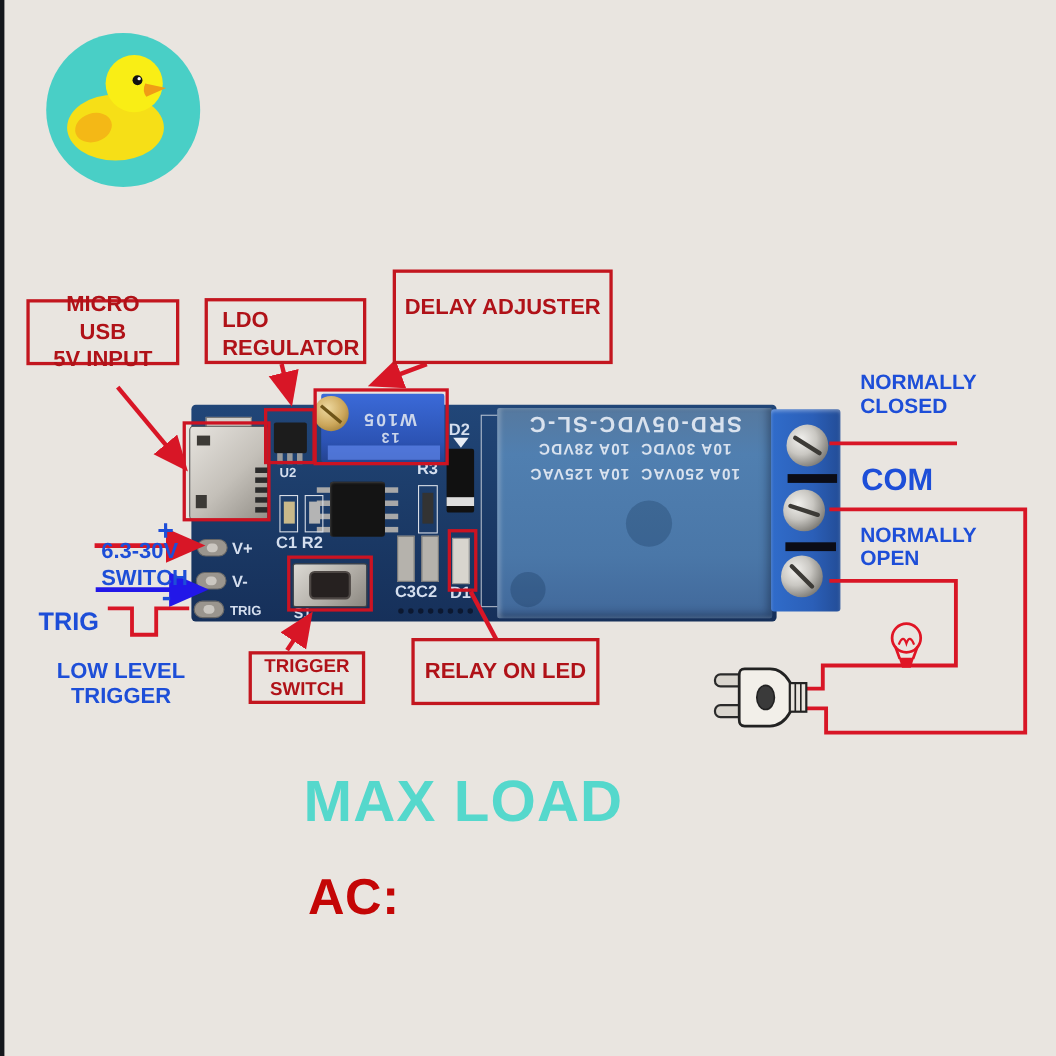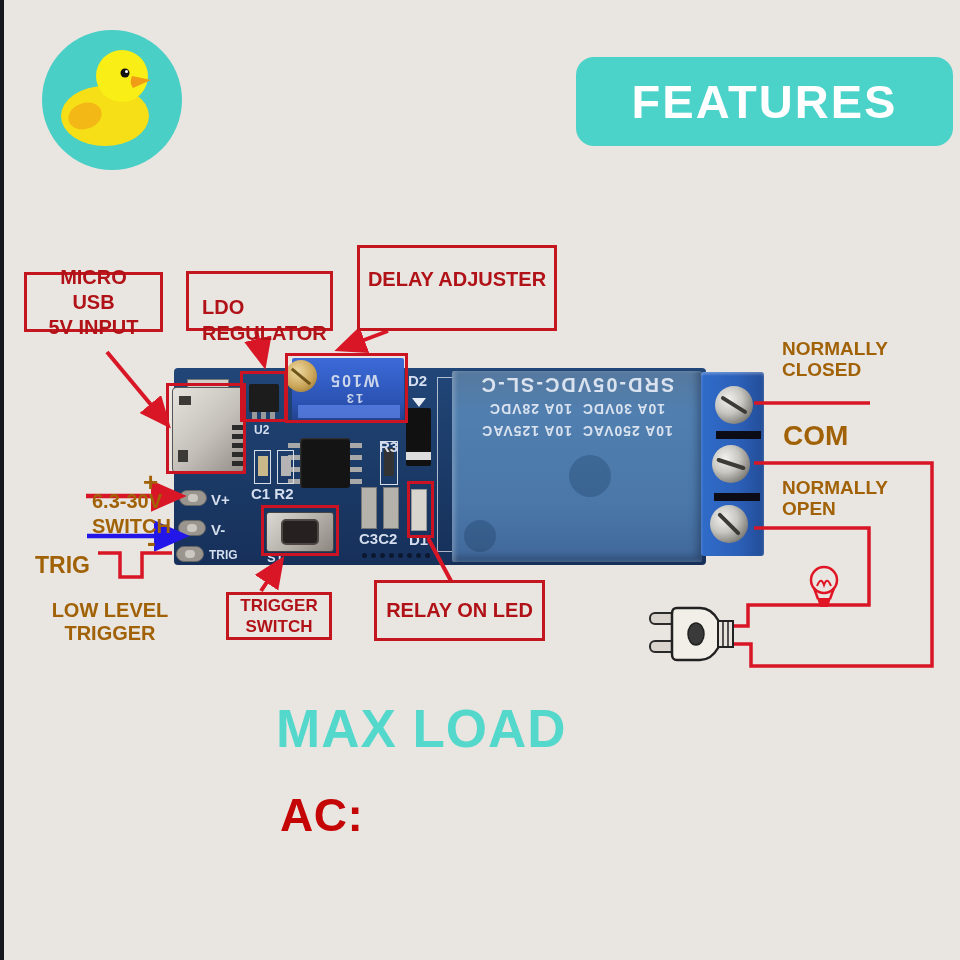--- a/index.html
+++ b/index.html
@@ -10,21 +10,21 @@
   }
   .abs{position:absolute;}
   
   .banner{
     left:572px;top:57px;width:377px;height:89px;border-radius:18px;
     background:#4bd2c9;display:flex;align-items:center;justify-content:center;
   }
   .banner span{color:#fff;font-size:47px;font-weight:800;letter-spacing:2px;}
   
   .ann-box{border:3px solid #c3161f;box-sizing:border-box;color:#b01218;font-weight:800;}
-  .ann-text{color:#a16207;font-weight:800;line-height:1.08;}
+  .ann-text{color:#1d4ed8;font-weight:800;line-height:1.08;}
   .center{display:flex;flex-direction:column;align-items:center;justify-content:center;text-align:center;}
   
   .pcb{left:170px;top:368px;width:532px;height:197px;border-radius:4px;
        background:linear-gradient(180deg,#214678 0%,#1c3c69 45%,#16305a 100%);}
   .silk-rect{left:433px;top:377px;width:273px;height:175px;border:1.5px solid rgba(255,255,255,.65);box-sizing:border-box;}
   .relay{left:448px;top:371px;width:250px;height:191px;border-radius:2px;
        background:linear-gradient(180deg,#56799f 0%,#507fb0 22%,#4a77a8 70%,#41689a 100%);
        box-shadow:inset 3px 0 4px rgba(255,255,255,.25), inset -4px -4px 8px rgba(0,10,30,.35);}
   .relay-spot{border-radius:50%;background:rgba(5,30,65,.22);}
   .relay-text{left:452px;top:372px;width:242px;height:70px;transform:rotate(180deg);
@@ -82,23 +82,20 @@
   <svg class="abs" style="left:35px;top:27px;" width="146" height="146" viewBox="0 0 146 146">
     <circle cx="73" cy="73" r="70" fill="#49cfc6"></circle>
     <ellipse cx="66" cy="89" rx="44" ry="30" fill="#f6df17"></ellipse>
     <ellipse cx="46" cy="89" rx="17" ry="13" fill="#f4b816" transform="rotate(-18 46 89)"></ellipse>
     <circle cx="83" cy="49" r="26" fill="#f9ee15"></circle>
     <path d="M93 49 L112 53 L94 61 Q90 56 93 49 Z" fill="#f09c16"></path>
     <circle cx="86" cy="46" r="4.5" fill="#111"></circle>
     <circle cx="87.5" cy="44.5" r="1.5" fill="#fff"></circle>
   </svg>
 
-  <div class="abs banner">
-    <span>FEATURES</span>
-  </div>
 
   <div class="abs pcb"></div>
   <div class="abs silk-rect"></div>
 
   <div class="abs usb-tab"></div>
   <div class="abs usb"></div>
   <div class="abs" style="left:175px;top:396px;width:12px;height:9px;background:#3c3a36;"></div>
   <div class="abs" style="left:174px;top:450px;width:10px;height:12px;background:#3c3a36;"></div>
   <div class="abs" style="left:228px;top:425px;width:12px;height:5px;background:#2b2b2b;"></div>
   <div class="abs" style="left:228px;top:434px;width:12px;height:5px;background:#2b2b2b;"></div>
@@ -181,22 +178,22 @@
       <div class="pad-hole"></div>
     </div>
   <div class="abs pad" style="left:172px;top:546px;">
       <div class="pad-hole"></div>
     </div>
   <div class="abs silk-label" style="left:207px;top:491px;font-size:15px;">V+</div>
   <div class="abs silk-label" style="left:207px;top:521px;font-size:15px;">V-</div>
   <div class="abs silk-label" style="left:205px;top:548px;font-size:12px;">TRIG</div>
   <div class="abs silk-label" style="left:250px;top:423px;font-size:12px;">U2</div>
   <div class="abs silk-label" style="left:247px;top:485px;font-size:15px;">C1 R2</div>
-  <div class="abs silk-label" style="left:375px;top:438px;font-size:15px;">R3</div>
-  <div class="abs silk-label" style="left:404px;top:372px;font-size:15px;">D2</div>
+  <div class="abs silk-label" style="left:375px;top:418px;font-size:15px;">R3</div>
+  <div class="abs silk-label" style="left:404px;top:382px;font-size:15px;">D2</div>
   <div class="abs silk-label" style="left:355px;top:530px;font-size:15px;">C3C2</div>
   <div class="abs silk-label" style="left:405px;top:531px;font-size:15px;">D1</div>
   <div class="abs silk-label" style="left:263px;top:550px;font-size:13px;">S1</div>
   <div class="abs hole" style="left:358px;top:553px;"></div>
   <div class="abs hole" style="left:367px;top:553px;"></div>
   <div class="abs hole" style="left:376px;top:553px;"></div>
   <div class="abs hole" style="left:385px;top:553px;"></div>
   <div class="abs hole" style="left:394px;top:553px;"></div>
   <div class="abs hole" style="left:403px;top:553px;"></div>
   <div class="abs hole" style="left:412px;top:553px;"></div>
@@ -250,21 +247,21 @@
       <line x1="724" y1="621" x2="724" y2="647" stroke="#222" stroke-width="1.5"></line>
     </g>
   </svg>
 
   <div class="abs ann-box center" style="left:20px;top:272px;width:139px;height:60px;font-size:20px;line-height:25px;">
     <div>MICRO</div>
     <div>USB</div>
     <div>5V INPUT</div>
   </div>
 
-  <div class="abs ann-box" style="left:182px;top:271px;width:147px;height:60px;font-size:20px;line-height:26px;padding:20px 0 0 13px;">
+  <div class="abs ann-box" style="left:182px;top:271px;width:147px;height:60px;font-size:20px;line-height:26px;padding:4px 0 0 13px;">
     <div>LDO</div>
     <div>REGULATOR</div>
   </div>
 
   <div class="abs ann-box center" style="left:353px;top:245px;width:200px;height:86px;font-size:20px;">
     <div style="margin-top:-18px;">DELAY ADJUSTER</div>
   </div>
 
   <div class="abs ann-box center" style="left:222px;top:592px;width:106px;height:48px;font-size:17px;line-height:21px;">
     <div>TRIGGER</div>

